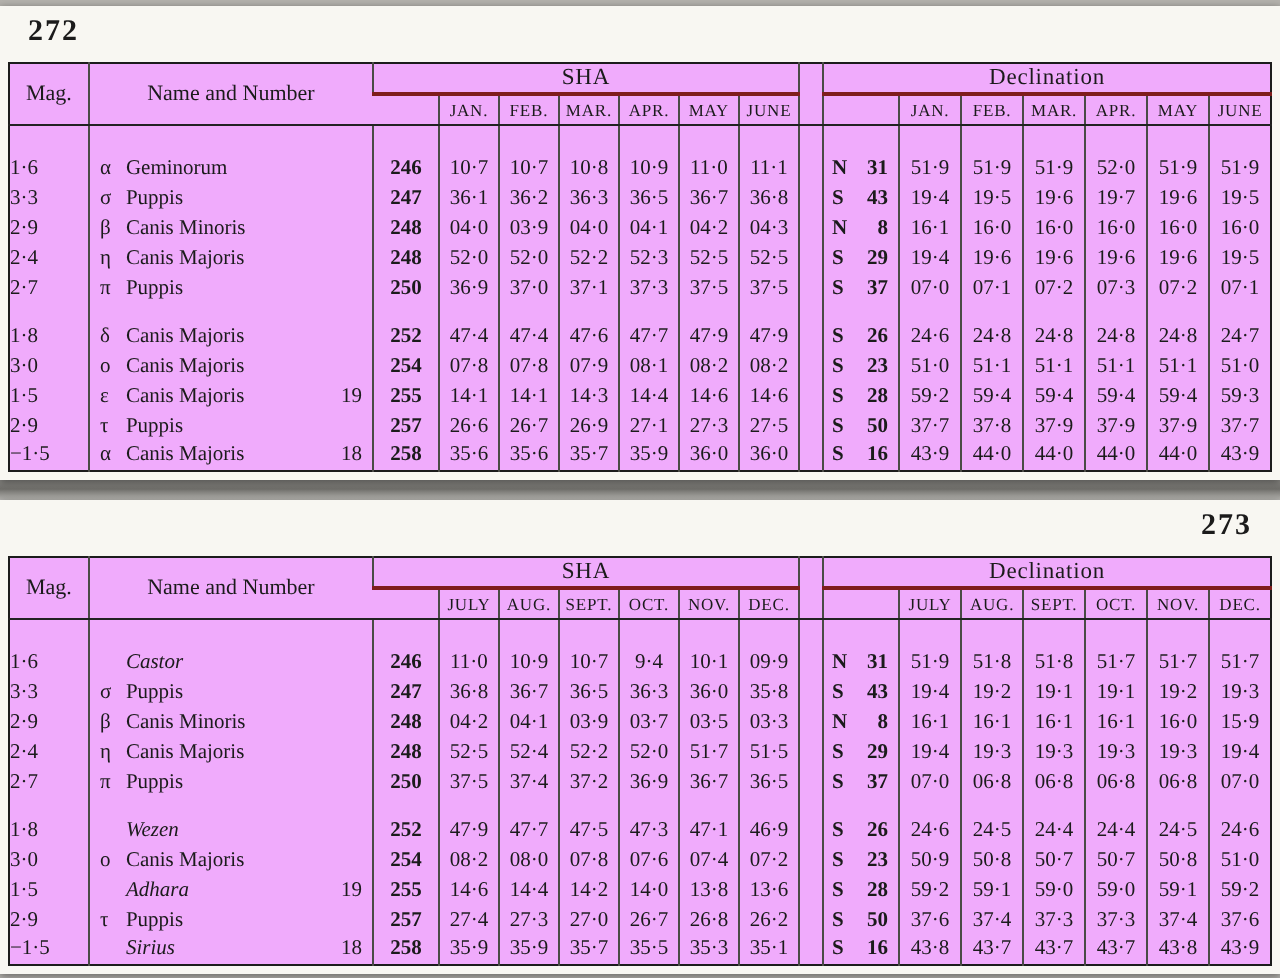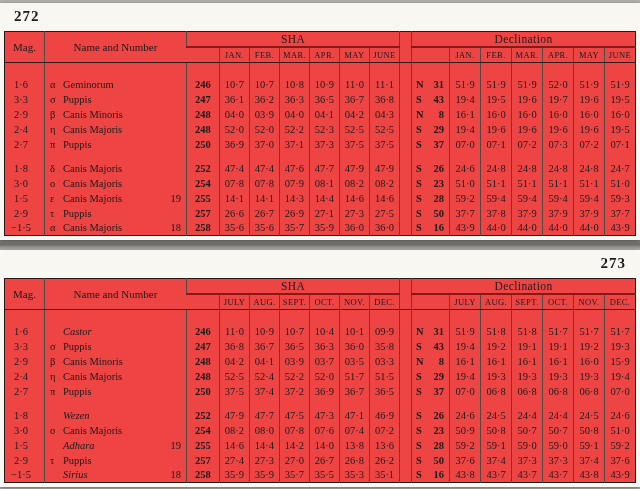--- a/index.html
+++ b/index.html
@@ -32,21 +32,21 @@
   .page-num.left  { left:14px; }
   .page-num.right { right:14px; }
   .page-title {
     margin:0; font-size:16px; font-weight:600;
     letter-spacing:1.6px; white-space:nowrap;
   }
   table.star-table {
     border-collapse:collapse; table-layout:fixed;
     width:632px; margin:0 auto;
     border:1.5px solid #1c1c1c;
-    background:#ef4444;
+    background:#f0abfc;
   }
   th, td {
     padding:0; margin:0;
     border-left:1px solid #4a4a46;
     font-weight:normal; overflow:hidden; white-space:nowrap;
   }
   th:first-child, td:first-child { border-left:none; }
   thead th { text-align:center; }
   .h-mag, .h-name { font-size:11px; border-bottom:1.2px solid #222; }
   .h-sha, .h-dec  { font-size:11.5px; height:15px; border-bottom:2px solid #7f1d1d; letter-spacing:0.4px; }
@@ -54,21 +54,21 @@
   .h-mon {
     font-size:8.5px; height:16px; letter-spacing:0.4px;
     border-bottom:1.2px solid #222;
     margin-left:48px;
   }
   th.spacer { border-bottom:1.2px solid #222; }
   td.spacer { }
   tr.data td { height:15px; font-size:10.5px; }
   tr.lead-gap td  { height:14px; }
   tr.group-gap td { height:9px; }
-  td.mag { text-align:center; padding-right:7px;margin-top:31px; }
+  td.mag { text-align:left; padding-right:7px;margin-top:31px; }
   td.name { padding:0 3px 0 5px; }
   td.name .rowline { display:flex; align-items:center; width:100%; }
   .greek { display:inline-block; width:13px; font-style:normal; }
   .star-name { flex:1 1 auto; }
   .star-name.it { font-style:italic; }
   .star-num { text-align:right; padding-right:2px; }
   td.deg { text-align:center; font-weight:bold; }
   td.hem { font-weight:bold; padding:0 5px 0 4px; }
   td.hem .hemline { display:flex; justify-content:space-between; }
   td.val { text-align:center; }
@@ -549,21 +549,21 @@
               <span class="rowline">
                 <span class="greek"></span>
                 <span class="star-name it">Castor</span>
                 <span class="star-num"></span>
               </span>
             </td>
             <td class="deg">246</td>
             <td class="val">11·0</td>
             <td class="val">10·9</td>
             <td class="val">10·7</td>
-            <td class="val">10·4</td>
+            <td class="val">9·4</td>
             <td class="val">10·1</td>
             <td class="val">09·9</td>
             <td class="spacer"></td>
             <td class="hem">
               <span class="hemline">
                 <span>N</span>
                 <span>31</span>
               </span>
             </td>
             <td class="val">51·9</td>

